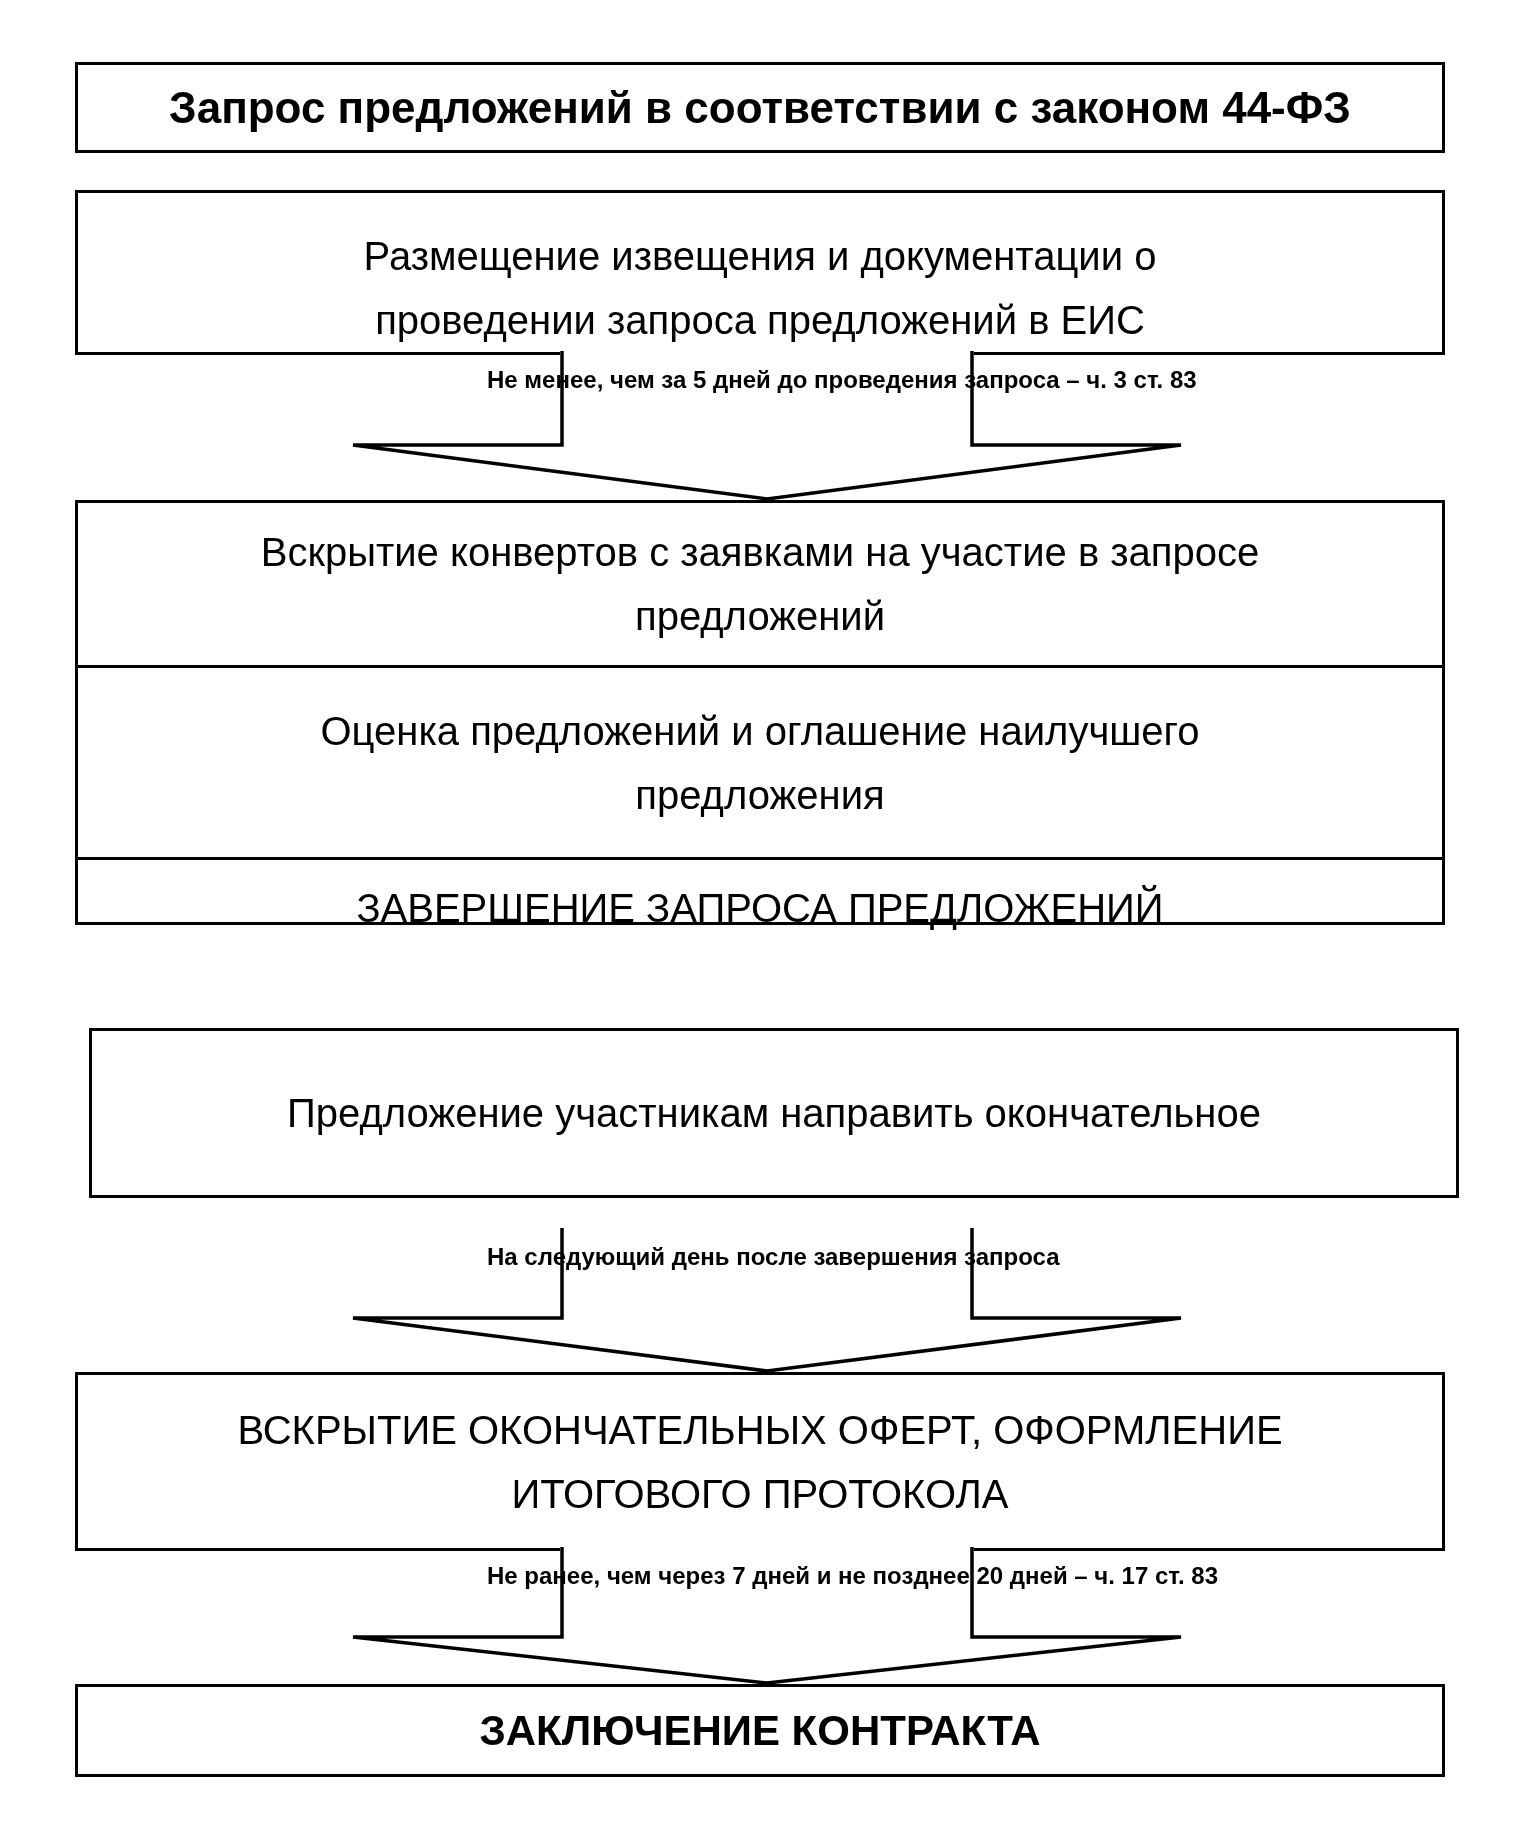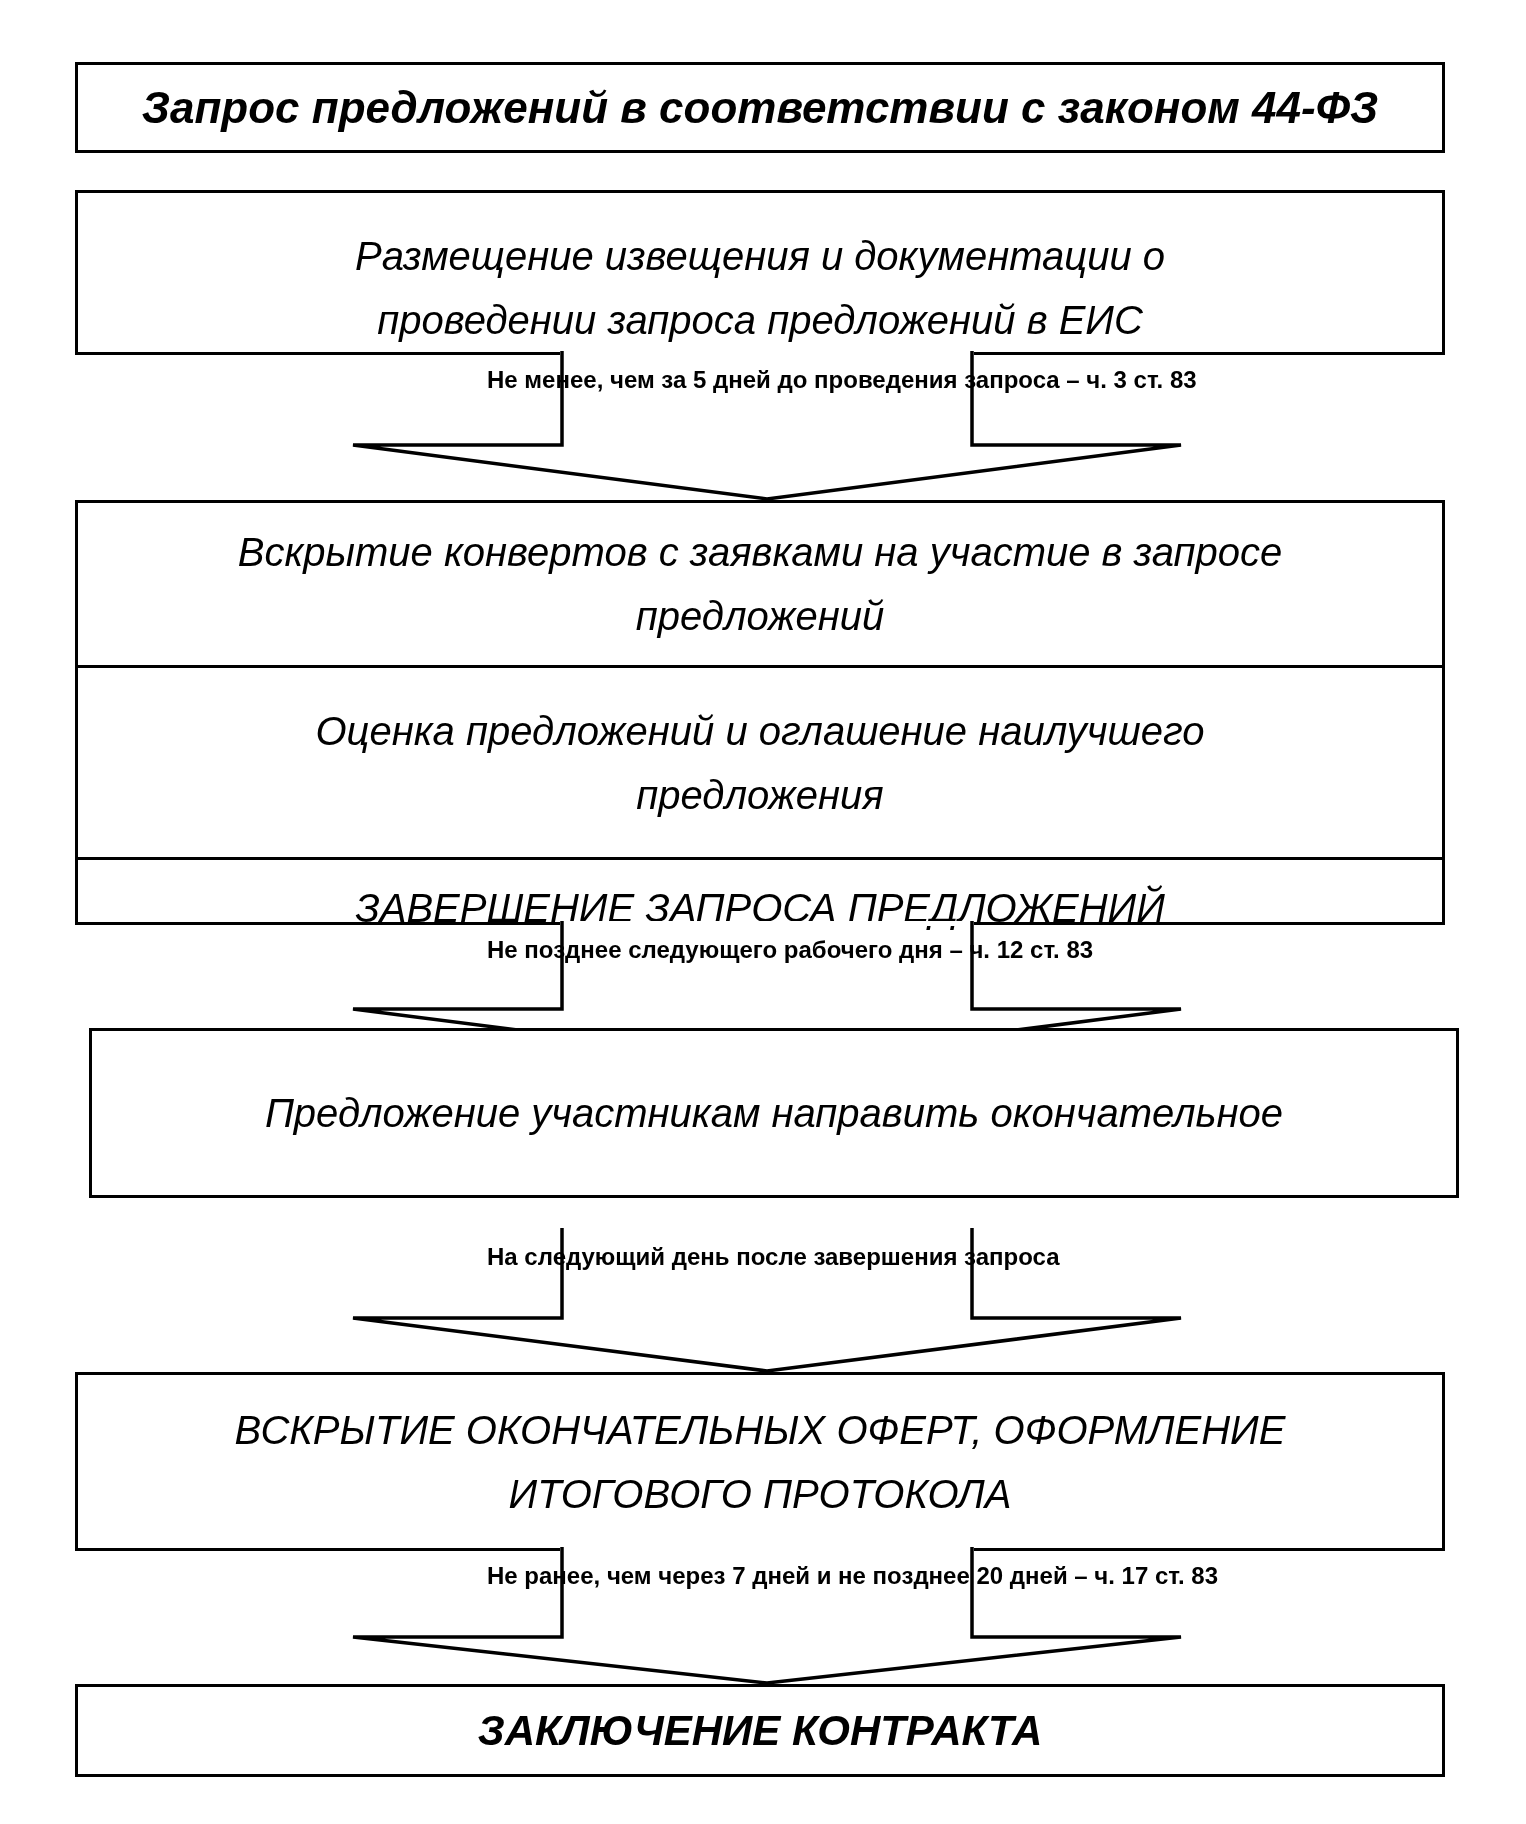--- a/index.html
+++ b/index.html
@@ -17,21 +17,20 @@
     left: 75px;
     width: 1370px;
     border: 3px solid #000000;
     box-sizing: border-box;
     background: #ffffff;
     display: flex;
     flex-direction: column;
     align-items: center;
     justify-content: center;
     text-align: center;
-    font-style: italic;
   }
   .box .ln { display: block; }
   #title-box   { top: 62px;  height: 91px;  font-size: 44px; font-weight: bold; }
   #box-a       { top: 190px; height: 165px; font-size: 40px; line-height: 64px; justify-content: flex-end; }
   #group-b     { top: 500px; height: 425px; padding: 0; display: block; }
   .cell {
     display: flex; flex-direction: column; align-items: center; justify-content: center;
     text-align: center; font-size: 40px; line-height: 64px; box-sizing: border-box;
   }
   #cell-b1 { height: 162px; }
@@ -94,30 +93,20 @@
     </div>
     <div class="cell" id="cell-b2">
       <span class="ln">Оценка предложений и оглашение наилучшего</span>
       <span class="ln">предложения</span>
     </div>
     <div class="cell" id="cell-b3">
       <span class="ln">ЗАВЕРШЕНИЕ ЗАПРОСА ПРЕДЛОЖЕНИЙ</span>
     </div>
   </div>
 
-  <div class="arrow" id="arrow-2">
-    <svg width="1370" height="145" viewBox="0 0 1370 145">
-      <rect x="485" y="0" width="414" height="5" fill="#ffffff"></rect>
-      <path d="M487 0 L487 88 L278 88 L692 141 L1106 88 L897 88 L897 0" fill="none" stroke="#000000" stroke-width="3.5"></path>
-    </svg>
-    <div class="arrow-label">
-      <span class="ln">Не позднее следующего</span>
-      <span class="ln">рабочего дня – ч. 12 ст. 83</span>
-    </div>
-  </div>
 
   <div class="box" id="box-c">
     <span class="ln">Предложение участникам направить окончательное</span>
   </div>
 
   <div class="arrow" id="arrow-3">
     <svg width="1370" height="147" viewBox="0 0 1370 147">
       <rect x="485" y="0" width="414" height="5" fill="#ffffff"></rect>
       <path d="M487 0 L487 90 L278 90 L692 143 L1106 90 L897 90 L897 0" fill="none" stroke="#000000" stroke-width="3.5"></path>
     </svg>

